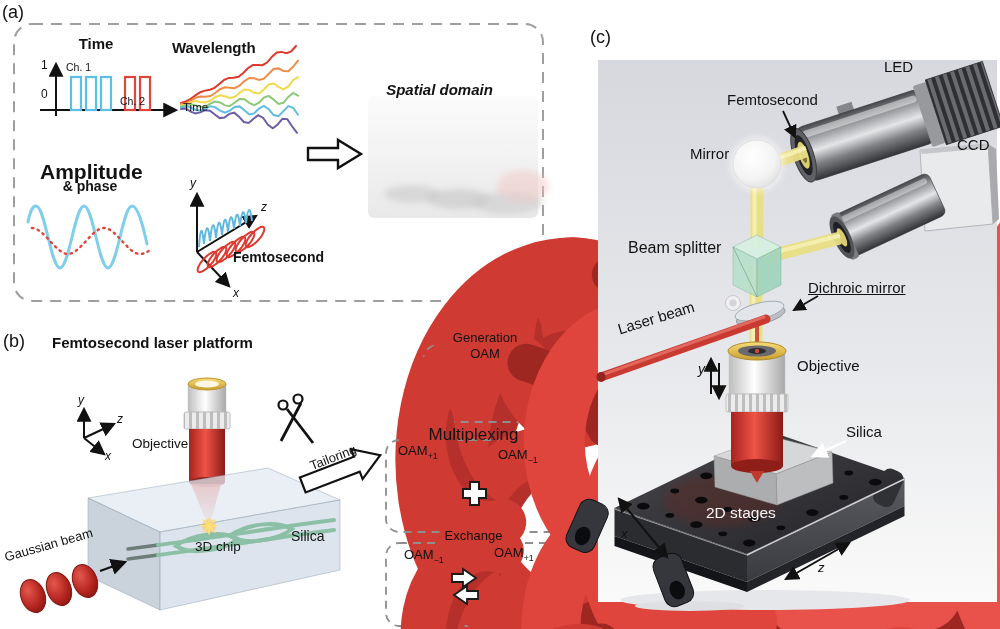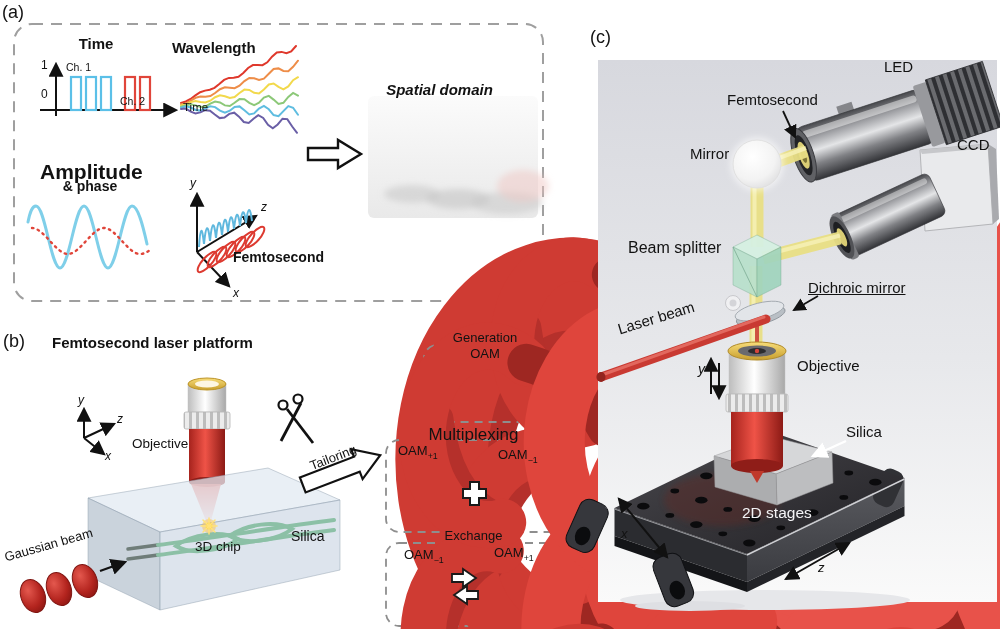--- a/index.html
+++ b/index.html
@@ -425,16 +425,16 @@
   <div class="lbl" style="left:884px;top:59px;font-size:15px;">LED</div>
   <div class="lbl" style="left:727px;top:92px;font-size:15px;">Femtosecond</div>
   <div class="lbl" style="left:690px;top:146px;font-size:15px;text-align:right;">Mirror</div>
   <div class="lbl" style="left:957px;top:137px;font-size:15px;">CCD</div>
   <div class="lbl" style="left:628px;top:240px;font-size:16px;">Beam splitter</div>
   <div class="lbl" style="left:808px;top:280px;font-size:15px;text-decoration:underline;">Dichroic mirror</div>
   <div class="lbl" style="left:616px;top:322px;font-size:15px;transform:rotate(-17deg);transform-origin:left top;">Laser beam</div>
   <div class="lbl i" style="left:698px;top:362px;font-size:14px;">y</div>
   <div class="lbl" style="left:797px;top:358px;font-size:15px;">Objective</div>
   <div class="lbl" style="left:846px;top:424px;font-size:15px;">Silica</div>
-  <div class="lbl wht" style="left:706px;top:505px;font-size:15.5px;margin-left:36px;">2D stages</div>
+  <div class="lbl wht" style="left:706px;top:505px;font-size:15.5px;">2D stages</div>
   <div class="lbl i" style="left:621px;top:527px;font-size:13px;">x</div>
   <div class="lbl i" style="left:818px;top:561px;font-size:13px;">z</div>
 </div>
 
 </body></html>

